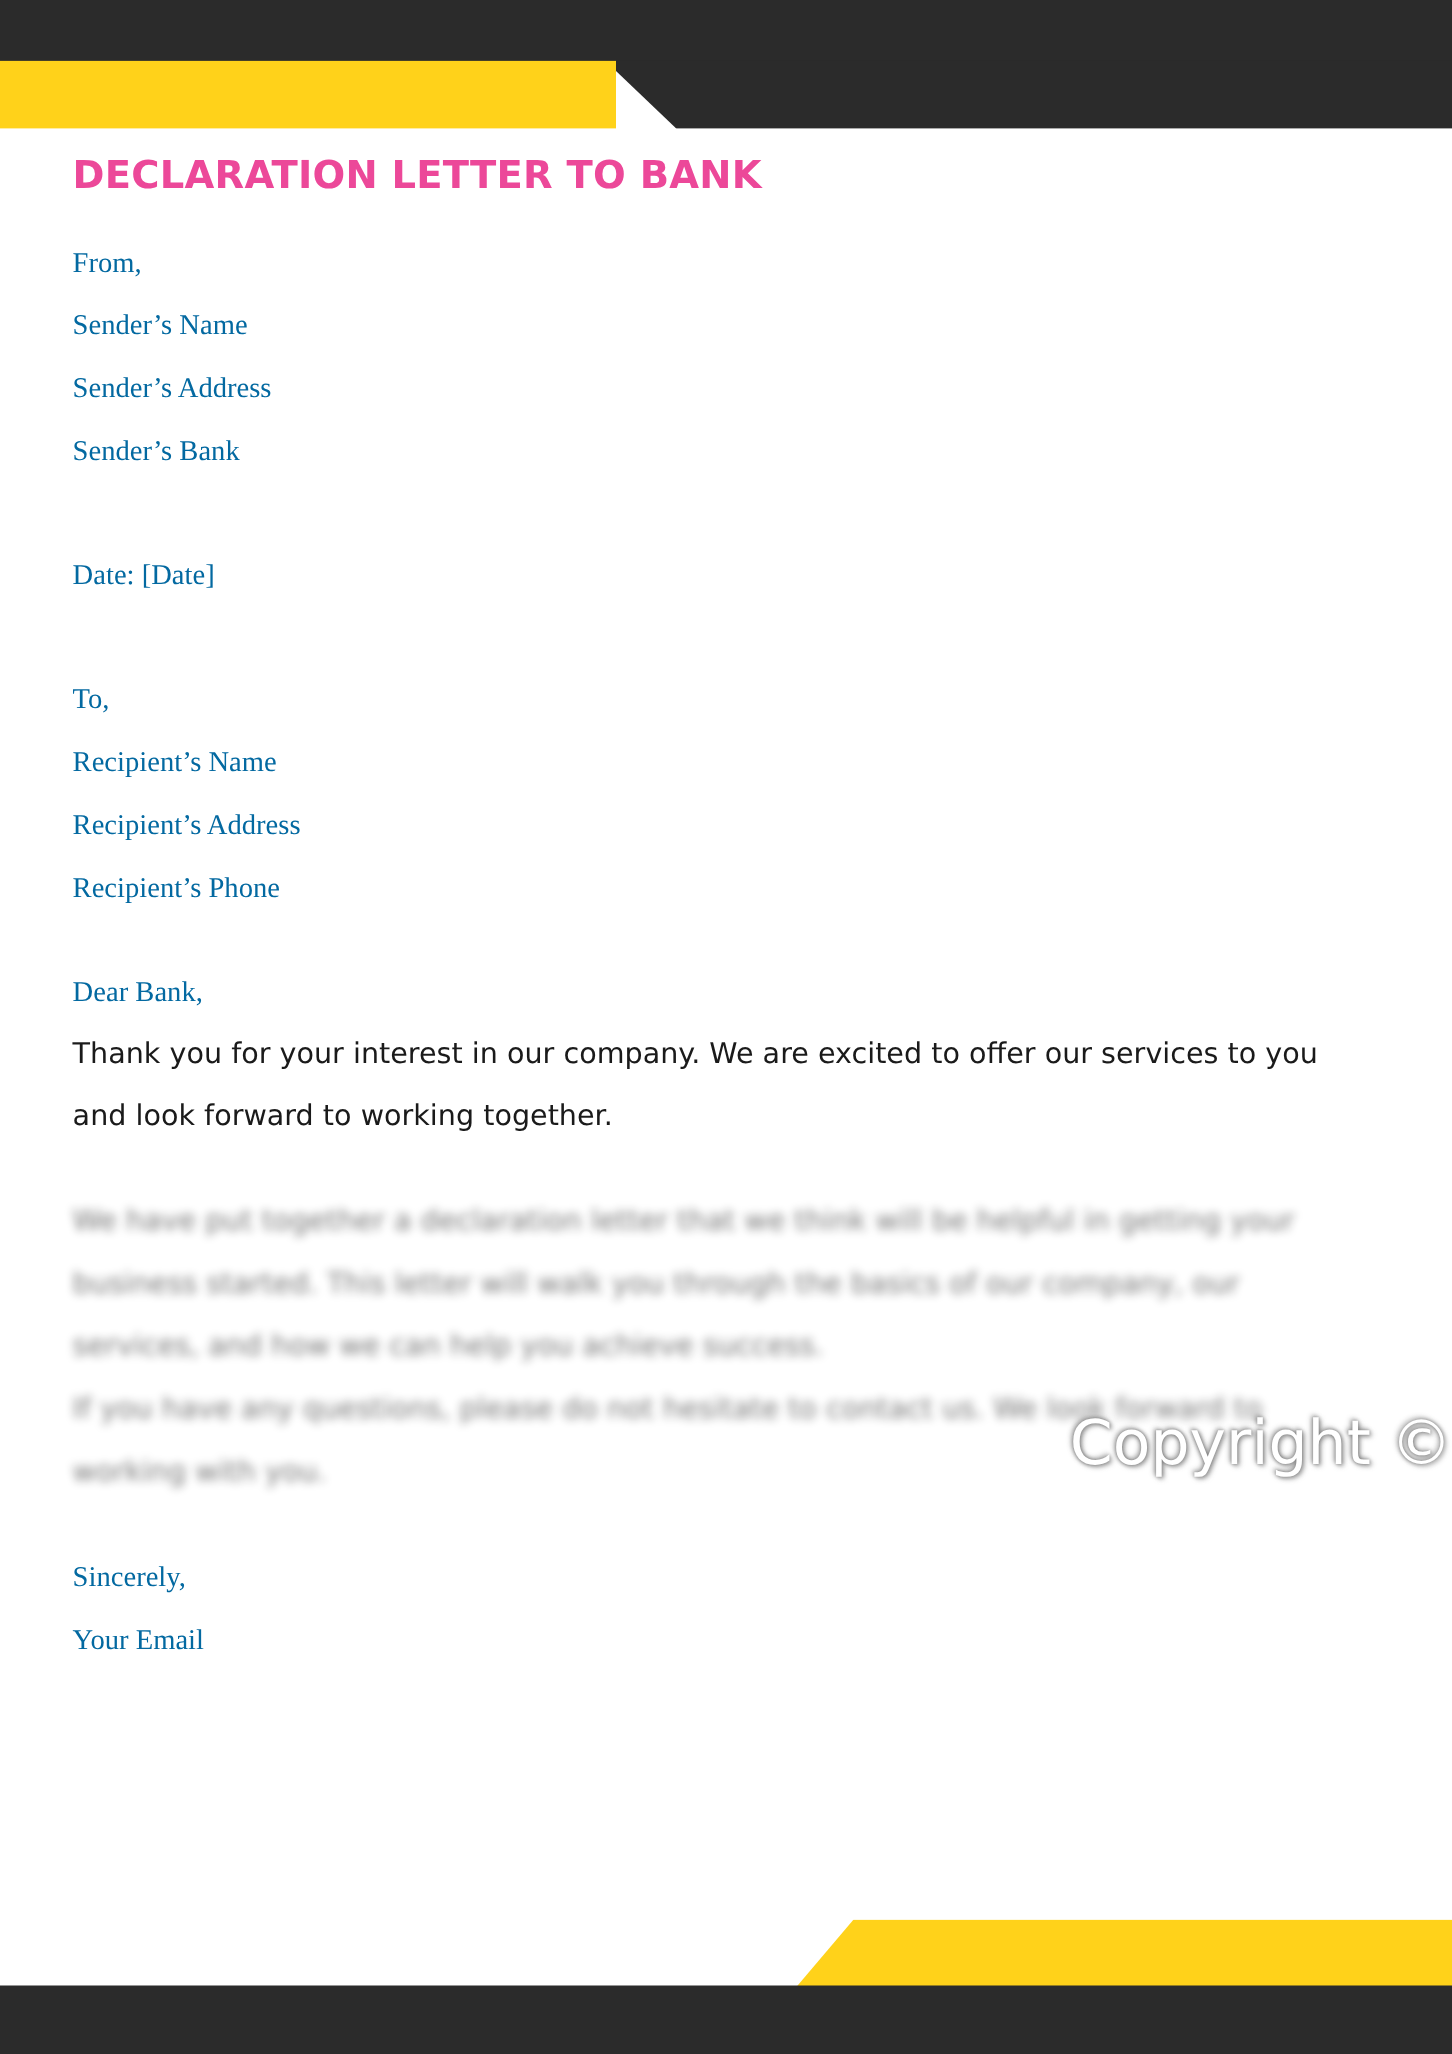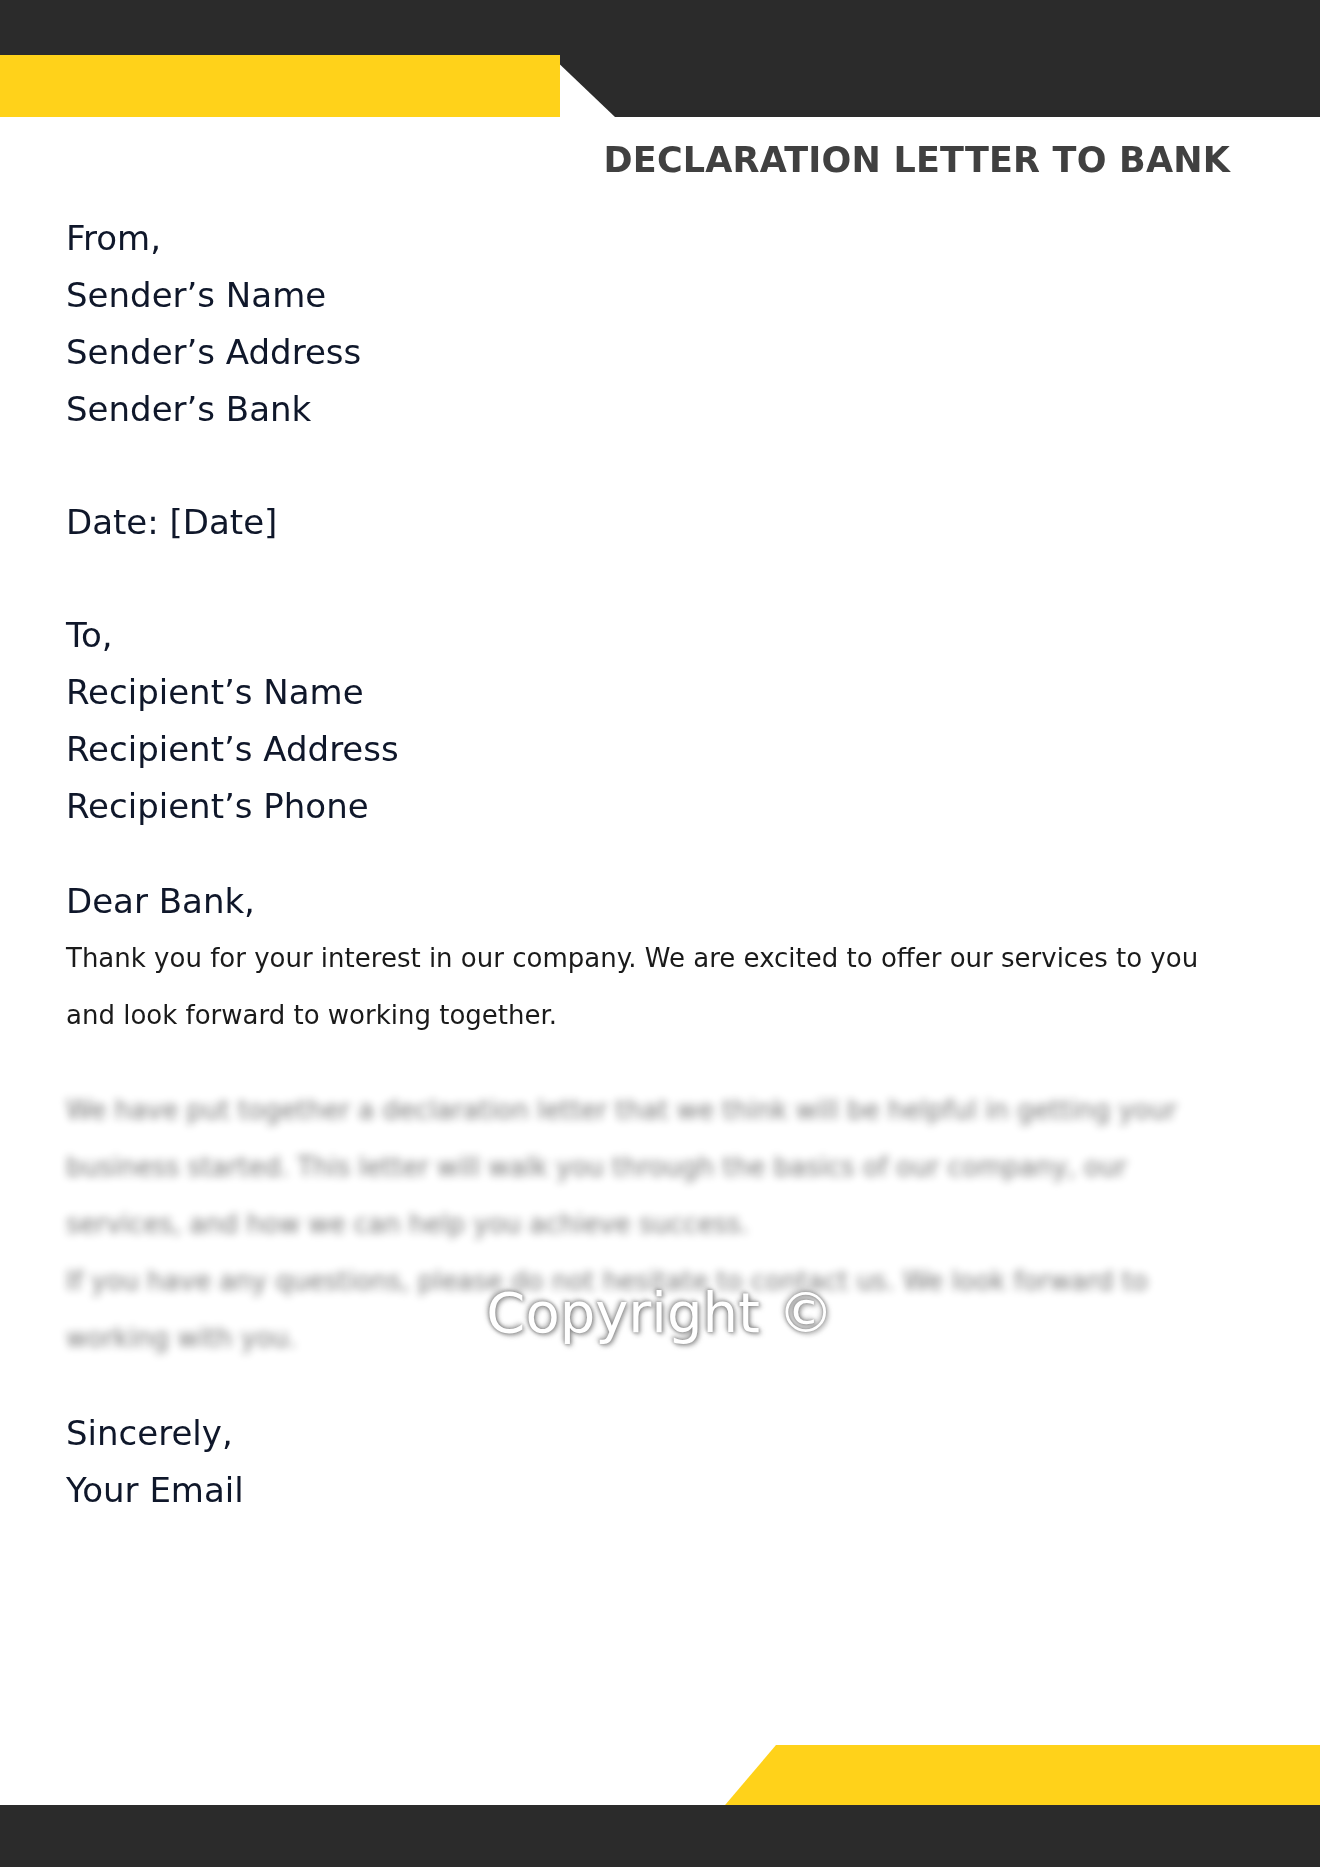--- a/index.html
+++ b/index.html
@@ -81,34 +81,35 @@
   .doc {
     position: absolute;
     top: 140px;
     left: 0;
     width: 1320px;
     padding: 0 66px;
     box-sizing: border-box;
   }
 
   .doc-title {
-    text-align: right;
+    text-align: left;
     font-size: 35px;
     font-weight: bold;
-    color: #404040;
+    color: #ec4899;
     letter-spacing: 0.2px;
     margin: 0 0 30px 0;
     padding-right: 24px;
   }
 
   .line {
-    font-size: 34px;
+    font-size: 26px;
     line-height: 57px;
-    color: #0f172a;
+    color: #0369a1;
     white-space: pre-wrap;
+    font-family: Liberation Serif, serif;
   }
 
   .para {
     font-size: 26px;
     line-height: 57px;
     color: #1a1a1a;
     margin: 0;
     max-width: 1160px;
   }
 
@@ -120,21 +121,21 @@
     opacity: 0.58;
     color: #111;
   }
 
   
   .watermark {
     position: absolute;
     top: 1275px;
     left: 0;
     width: 1320px;
-    text-align: center;
+    text-align: right;
     pointer-events: none;
     user-select: none;
   }
   .watermark div {
     font-size: 56px;
     color: #ffffff;
     line-height: 76px;
     font-family: "DejaVu Sans", sans-serif;
     text-shadow:
       0 0 3px rgba(120,120,120,0.85),

